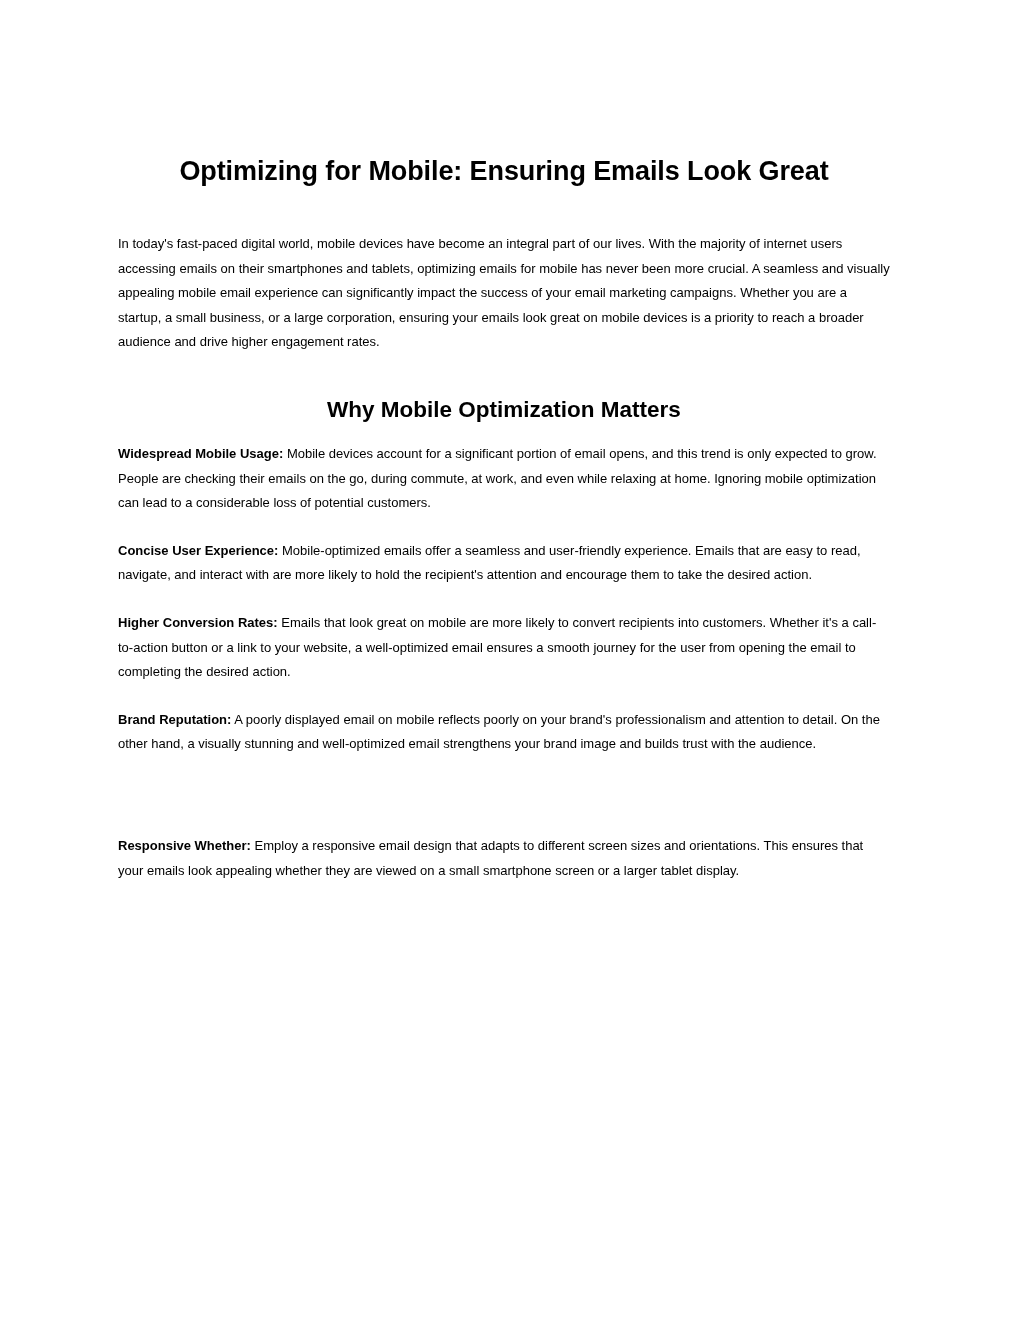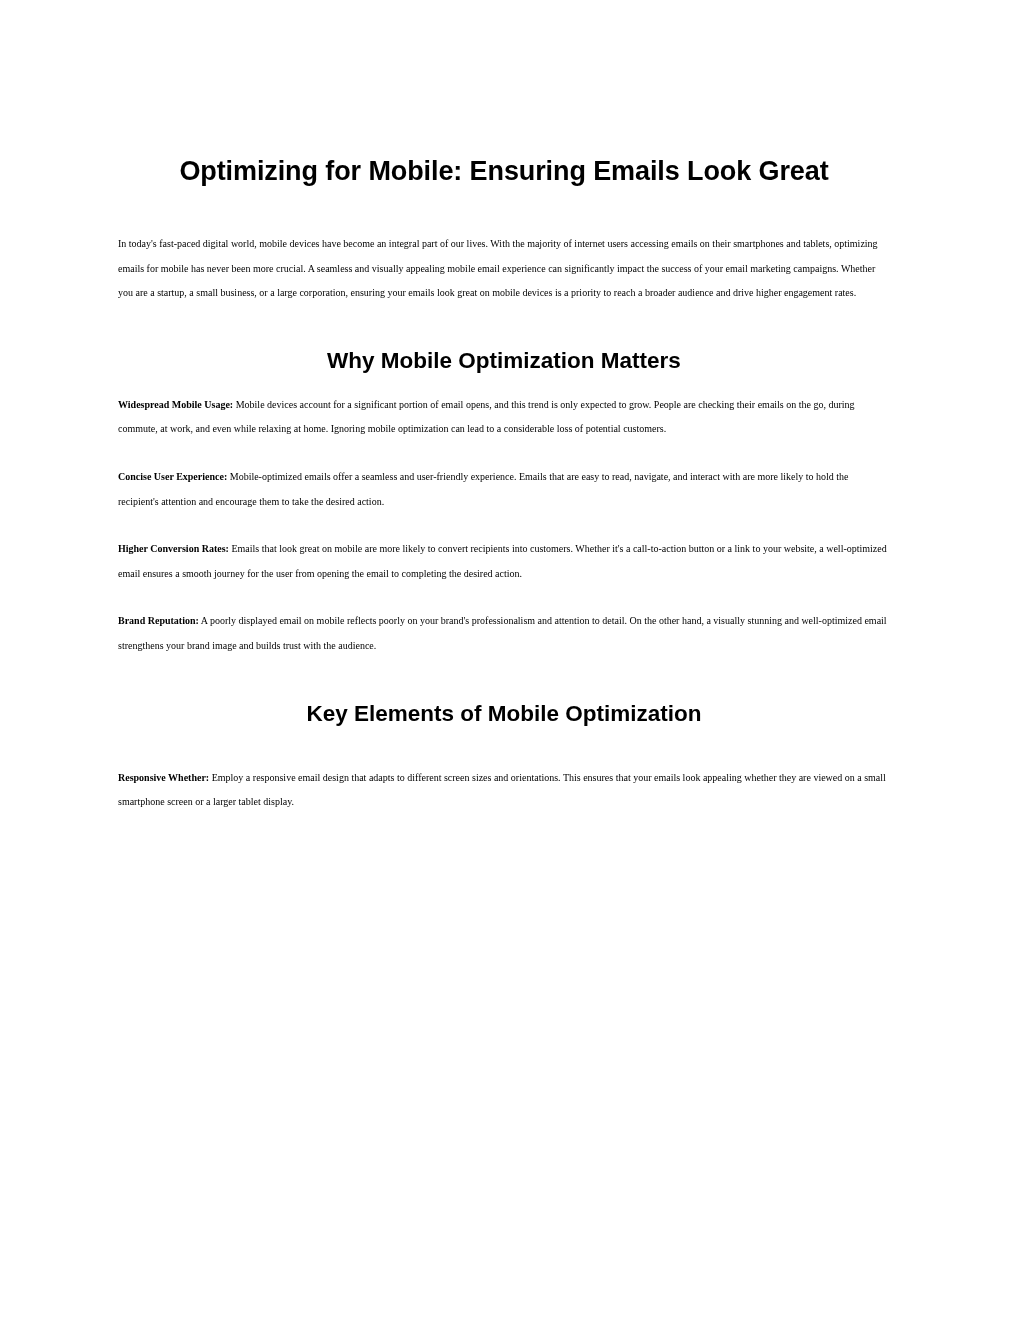--- a/index.html
+++ b/index.html
@@ -45,25 +45,24 @@
     padding: 0;
     font-size: 22.5px;
     font-weight: bold;
     line-height: 30px;
     text-align: center;
     color: #000000;
   }
   p.body-para {
     margin: 0;
     padding: 0;
-    font-size: 10px;
+    font-size: 13px;
     line-height: 24.6px;
     text-align: left;
     color: #000000;
-    font-family: Liberation Serif, serif;
   }
   p.body-para .lead {
     font-weight: bold;
   }
   .sp-title-gap { height: 42px; }
   .sp-intro-gap { height: 40px; }
   .sp-head-gap  { height: 17px; }
   .sp-para-gap  { height: 23px; }
   .sp-sec2-gap  { height: 40px; }
   .sp-sec2-head-gap { height: 37px; }
@@ -95,21 +94,20 @@
     <div class="sp-para-gap"></div>
 
     <p class="body-para"><span class="lead">Higher Conversion Rates:</span><span> Emails that look great on mobile are more likely to convert recipients into customers. Whether it's a call-to-action button or a link to your website, a well-optimized email ensures a smooth journey for the user from opening the email to completing the desired action.</span></p>
 
     <div class="sp-para-gap"></div>
 
     <p class="body-para"><span class="lead">Brand Reputation:</span><span> A poorly displayed email on mobile reflects poorly on your brand's professionalism and attention to detail. On the other hand, a visually stunning and well-optimized email strengthens your brand image and builds trust with the audience.</span></p>
 
     <div class="sp-sec2-gap"></div>
 
-    <h2 class="section-heading">Key Elements of Mobile Optimization</h2>
 
     <div class="sp-sec2-head-gap"></div>
 
     <p class="body-para"><span class="lead">Responsive Whether:</span><span> Employ a responsive email design that adapts to different screen sizes and orientations. This ensures that your emails look appealing whether they are viewed on a small smartphone screen or a larger tablet display.</span></p>
 
     <div class="sp-para-gap"></div>
 
 
   </div>
 </div>

